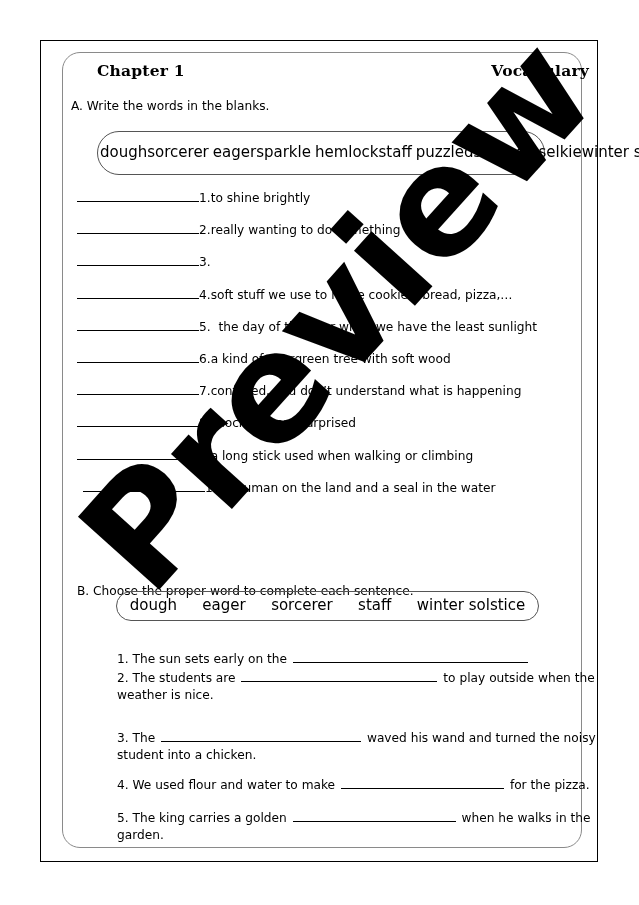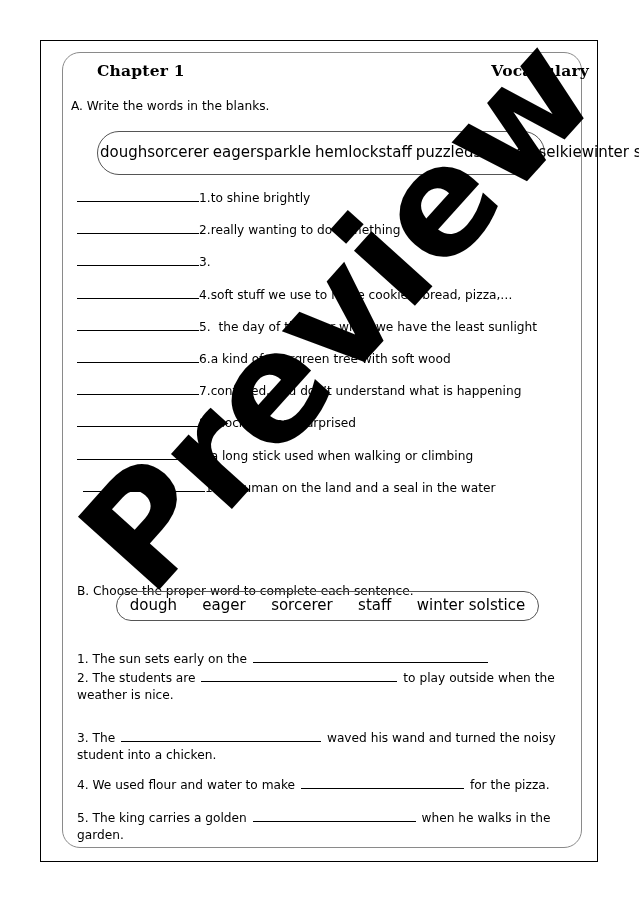--- a/index.html
+++ b/index.html
@@ -107,20 +107,21 @@
     padding-left: 0px;
   }
   .a-text { }
 
   
   .b-item {
     position: absolute;
     font-size: 12.2px;
     line-height: 1.38;
     width: 492px;
+    margin-left: 40px;
   }
   .b-blank {
     display: inline-block;
     border-bottom: 1.3px solid #000000;
     height: 0.8em;
     vertical-align: baseline;
     margin: 0 2px;
   }
 
   

